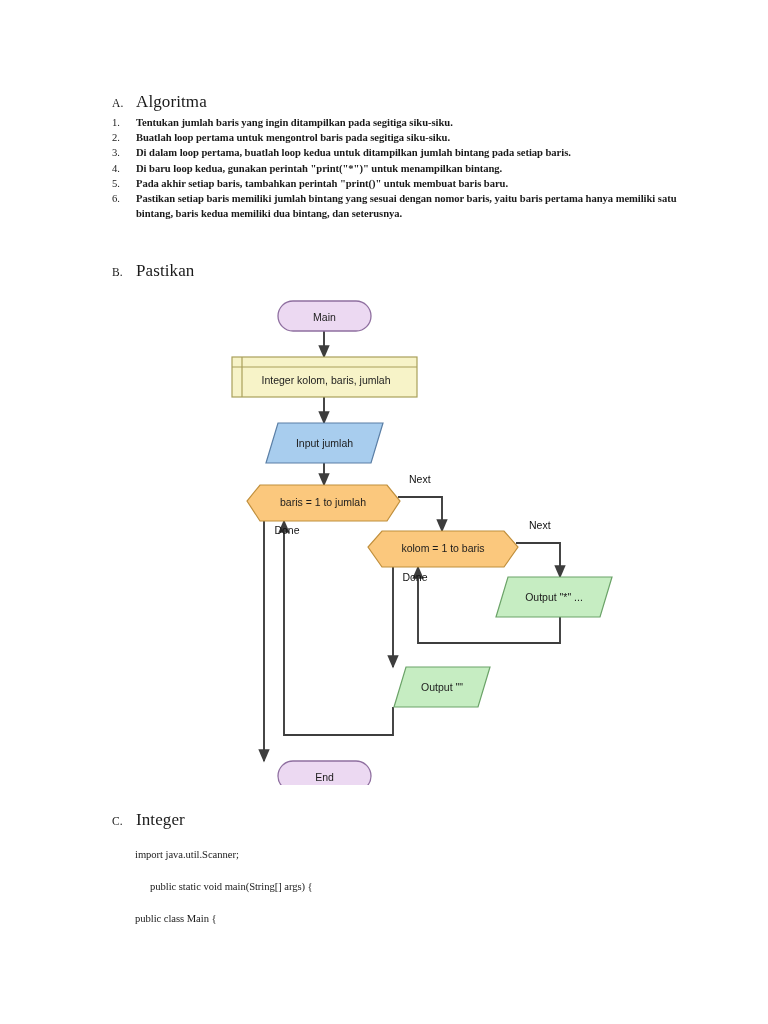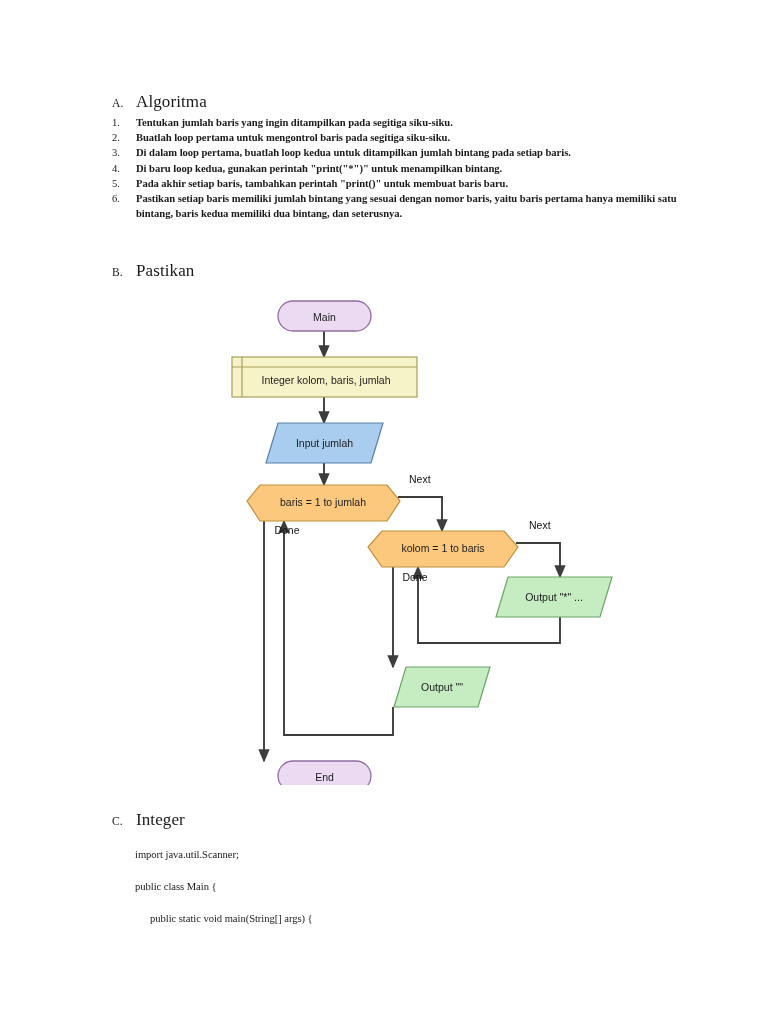--- a/index.html
+++ b/index.html
@@ -226,17 +226,17 @@
       </svg>
     </div>
   </div>
 
   <div class="section-c">
     <div class="sec-head">
       <span class="sec-letter">C.</span>
       <span class="sec-title">Integer</span>
     </div>
     <div class="code-line indent-1">import java.util.Scanner;</div>
+    <div class="code-line indent-2">public static void main(String[] args) {</div>
     <div class="code-line indent-1">public class Main {</div>
-    <div class="code-line indent-2">public static void main(String[] args) {</div>
   </div>
 
 </div>
 
 </body></html>

